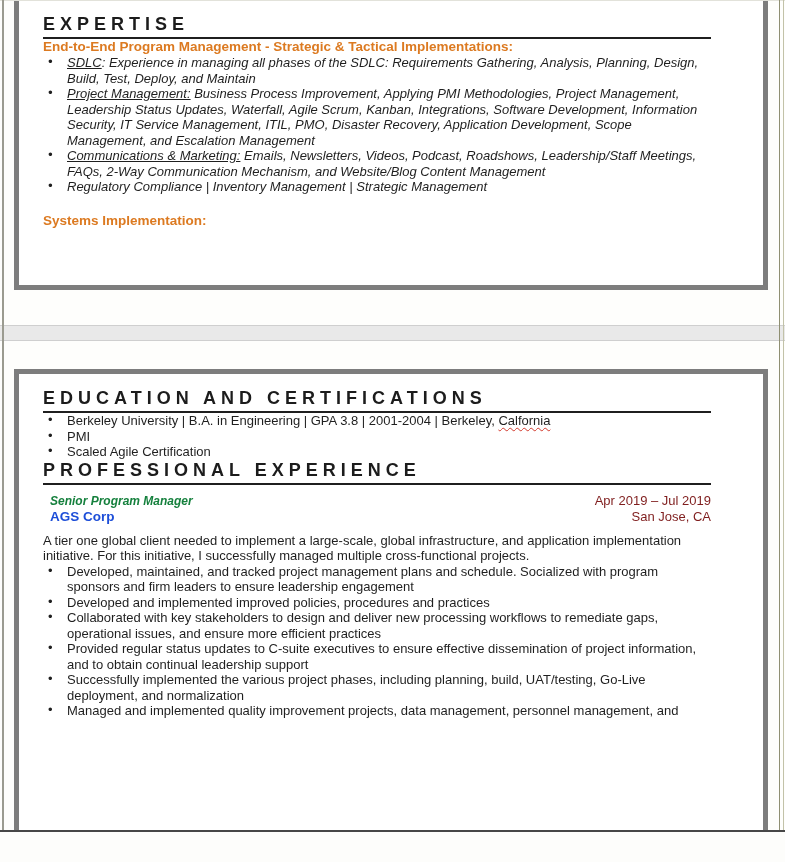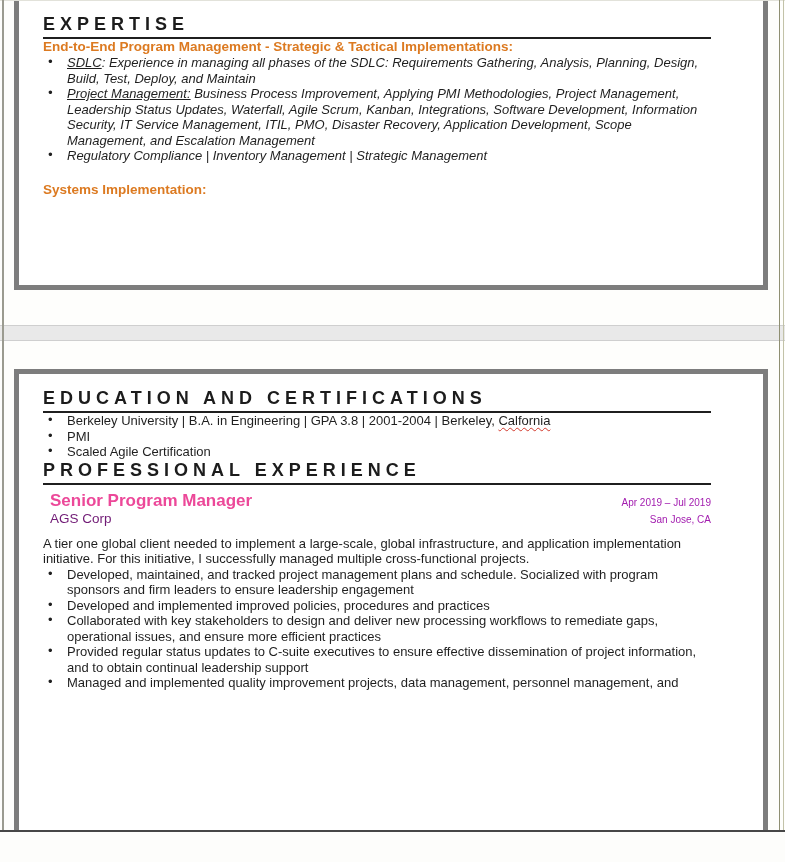--- a/index.html
+++ b/index.html
@@ -49,42 +49,43 @@
   .misspelled{
     text-decoration:underline;text-decoration-style:wavy;
     text-decoration-color:#d23a2e;text-decoration-thickness:1px;text-underline-offset:2px;
   }
 
   .mt7{margin-top:7px;font-style:italic;} .mt8{margin-top:8px;} .mt10{margin-top:10px;}
   .mt17{margin-top:17px;} .mt25{margin-top:25px;} .mt33{margin-top:33px;}
 
   .jobhead{margin-left:7px;}
   .jobrow{display:flex;justify-content:space-between;align-items:baseline;}
-  .job-title{font-size:17px;line-height:16px;font-weight:bold;color:#ec4899;}
-  .job-company{font-size:13.5px;line-height:16px;font-weight:normal;color:#701a75;}
-  .job-dates,.job-location{font-size:10px;line-height:16px;color:#a21caf;}
+  .job-title{font-size:12px;line-height:16px;font-weight:bold;color:#15803d;font-style:italic;}
+  .job-company{font-size:13.5px;line-height:16px;font-weight:bold;color:#1d4ed8;}
+  .job-dates,.job-location{font-size:13px;line-height:16px;color:#7f1d1d;}
 
   .summary{margin:8px 0 0 0;font-size:13px;line-height:15.5px;padding-right:4px;}
 </style>
 </head>
 <body>
 
 <div class="screen">
   <div class="edge-top"></div>
   <div class="edge-left"></div>
   <div class="edge-right-outer"></div>
   <div class="edge-right-inner"></div>
 
   <div class="page page1">
     <div class="content">
       <h1 class="section">EXPERTISE</h1>
       <p class="subheading sub1">End-to-End Program Management - Strategic &amp; Tactical Implementations:</p>
       <ul class="bullets mt7">
         <li><span class="lead">SDLC</span><span>: Experience in managing all phases of the SDLC: Requirements Gathering, Analysis, Planning, Design, Build, Test, Deploy, and Maintain</span></li>
         <li><span class="lead">Project Management:</span><span> Business Process Improvement, Applying PMI Methodologies, Project Management, Leadership Status Updates, Waterfall, Agile Scrum, Kanban, Integrations, Software Development, Information Security, IT Service Management, ITIL, PMO, Disaster Recovery, Application Development, Scope Management, and Escalation Management</span></li>
+        <li><span class="lead">Communications &amp; Marketing:</span><span> Emails, Newsletters, Videos, Podcast, Roadshows, Leadership/Staff Meetings, FAQs, 2-Way Communication Mechanism, and Website/Blog Content Management</span></li>
         <li><span class="lead"></span><span>Regulatory Compliance | Inventory Management | Strategic Management</span></li>
       </ul>
       <p class="subheading sub2">Systems Implementation:</p>
     </div>
   </div>
 
   <div class="page-break-band"></div>
 
   <div class="page page2">
     <div class="content">
@@ -109,19 +110,20 @@
         </div>
       </div>
 
       <p class="summary">A tier one global client needed to implement a large-scale, global infrastructure, and application implementation initiative. For this initiative, I successfully managed multiple cross-functional projects.</p>
 
       <ul class="bullets mt17">
         <li><span>Developed, maintained, and tracked project management plans and schedule. Socialized with program sponsors and firm leaders to ensure leadership engagement</span></li>
         <li><span>Developed and implemented improved policies, procedures and practices</span></li>
         <li><span>Collaborated with key stakeholders to design and deliver new processing workflows to remediate gaps, operational issues, and ensure more efficient practices</span></li>
         <li><span>Provided regular status updates to C-suite executives to ensure effective dissemination of project information, and to obtain continual leadership support</span></li>
+        <li><span>Successfully implemented the various project phases, including planning, build, UAT/testing, Go-Live deployment, and normalization</span></li>
         <li><span>Managed and implemented quality improvement projects, data management, personnel management, and</span></li>
       </ul>
     </div>
   </div>
 
   <div class="edge-bottom"></div>
 </div>
 
 </body></html>

